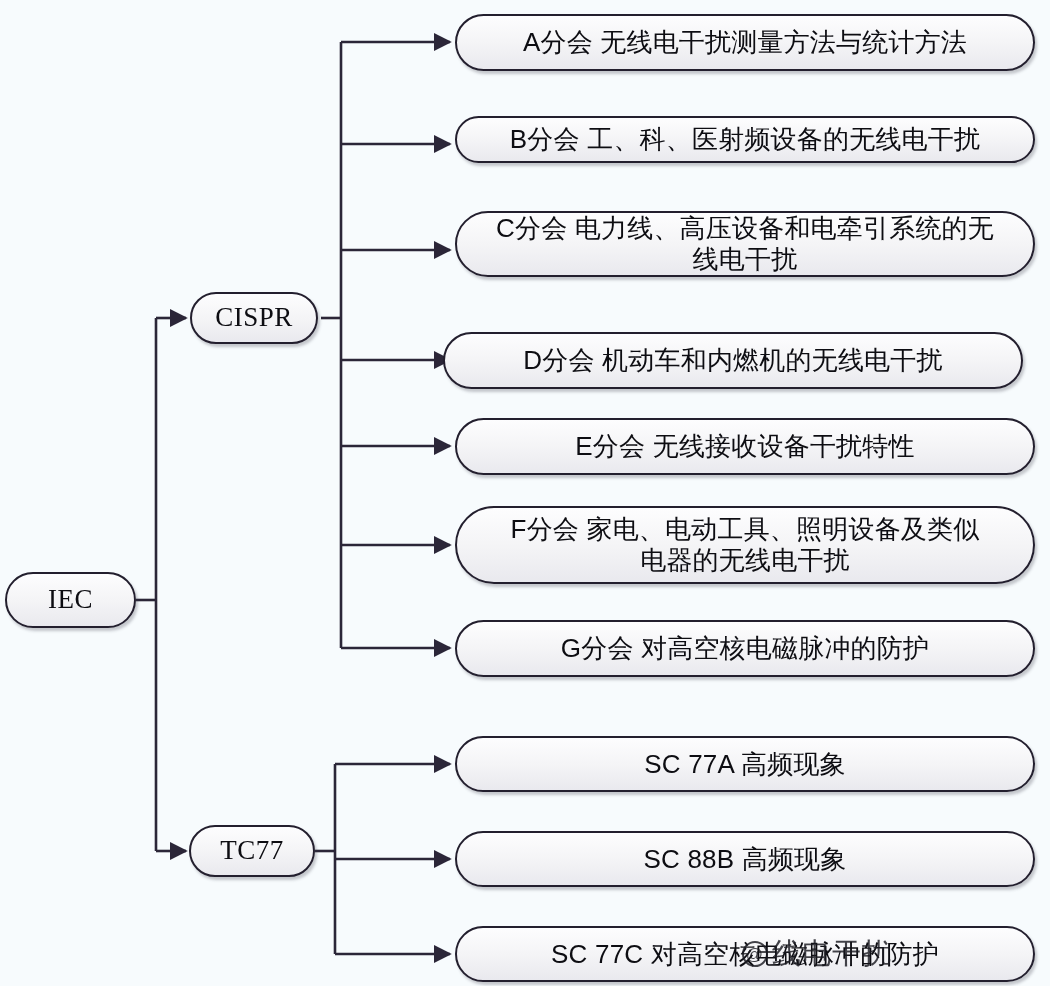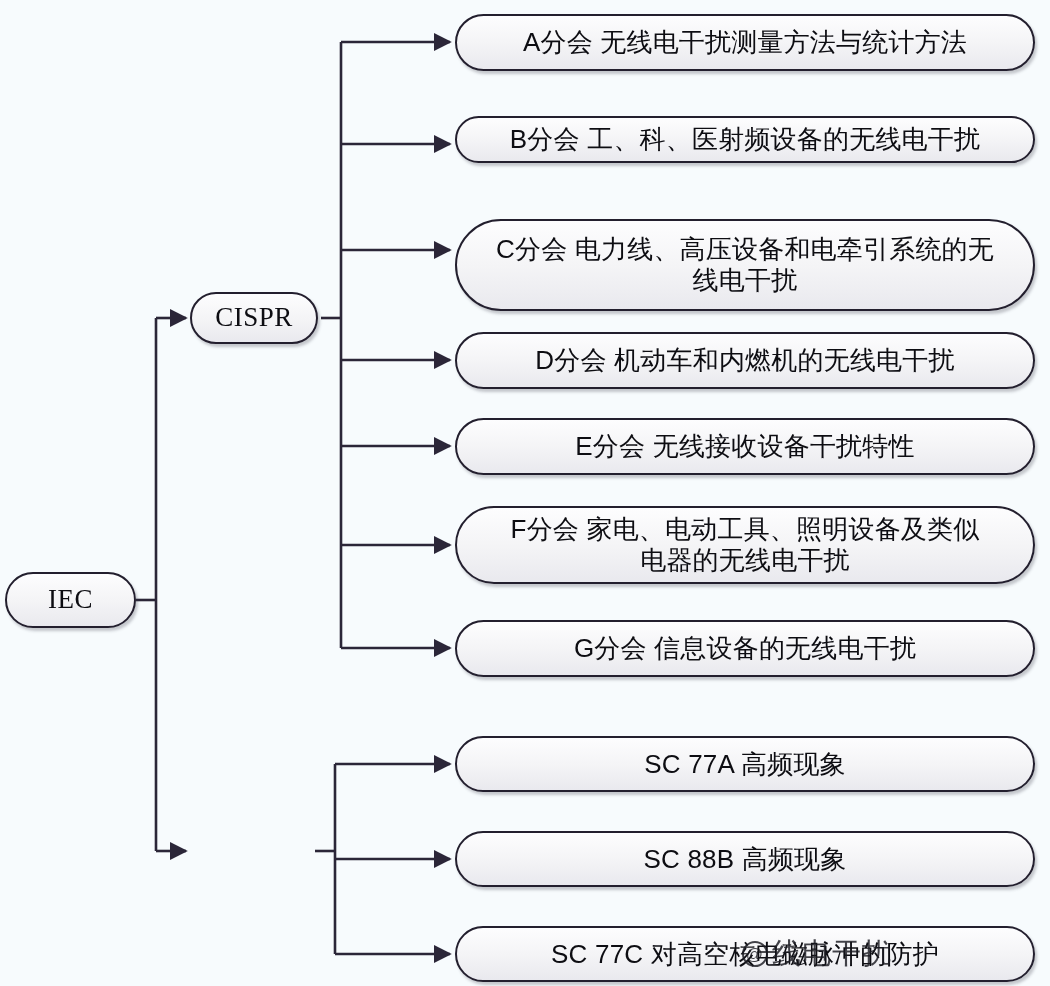--- a/index.html
+++ b/index.html
@@ -135,49 +135,52 @@
   </svg>
 
   <div class="node serif" style="left:5px; top:572px; width:131px; height:56px;">
     <span class="label">IEC</span>
   </div>
 
   <div class="node serif" style="left:190px; top:292px; width:128px; height:52px;">
     <span class="label">CISPR</span>
   </div>
 
+  <div class="node serif" style="left:189px; top:825px; width:126px; height:52px;">
+    <span class="label">TC77</span>
+  </div>
 
   <div class="node leaf" style="left:455px; top:14px; width:580px; height:57px;">
     <span class="label">A分会 无线电干扰测量方法与统计方法</span>
   </div>
 
   <div class="node leaf" style="left:455px; top:116px; width:580px; height:47px;">
     <span class="label">B分会 工、科、医射频设备的无线电干扰</span>
   </div>
 
-  <div class="node leaf two-line" style="left:455px; top:219px; width:580px; height:92px;">
+  <div class="node leaf two-line" style="left:455px; top:211px; width:580px; height:66px;">
     <span class="label">C分会 电力线、高压设备和电牵引系统的无
 线电干扰</span>
   </div>
 
-  <div class="node leaf" style="left:455px; top:332px; width:580px; height:57px;">
+  <div class="node leaf" style="left:443px; top:332px; width:580px; height:57px;">
     <span class="label">D分会 机动车和内燃机的无线电干扰</span>
   </div>
 
   <div class="node leaf" style="left:455px; top:418px; width:580px; height:57px;">
     <span class="label">E分会   无线接收设备干扰特性</span>
   </div>
 
   <div class="node leaf two-line" style="left:455px; top:506px; width:580px; height:78px;">
     <span class="label">F分会 家电、电动工具、照明设备及类似
 电器的无线电干扰</span>
   </div>
 
   <div class="node leaf" style="left:455px; top:620px; width:580px; height:57px;">
-    <span class="label">G分会 信息设备的无线电干扰</span>
+    <span class="label">G分会 对高空核电磁脉冲的防护</span>
   </div>
 
   <div class="node leaf" style="left:455px; top:736px; width:580px; height:56px;">
     <span class="label">SC 77A   高频现象</span>
   </div>
 
   <div class="node leaf" style="left:455px; top:831px; width:580px; height:56px;">
     <span class="label">SC 88B   高频现象</span>
   </div>
 

